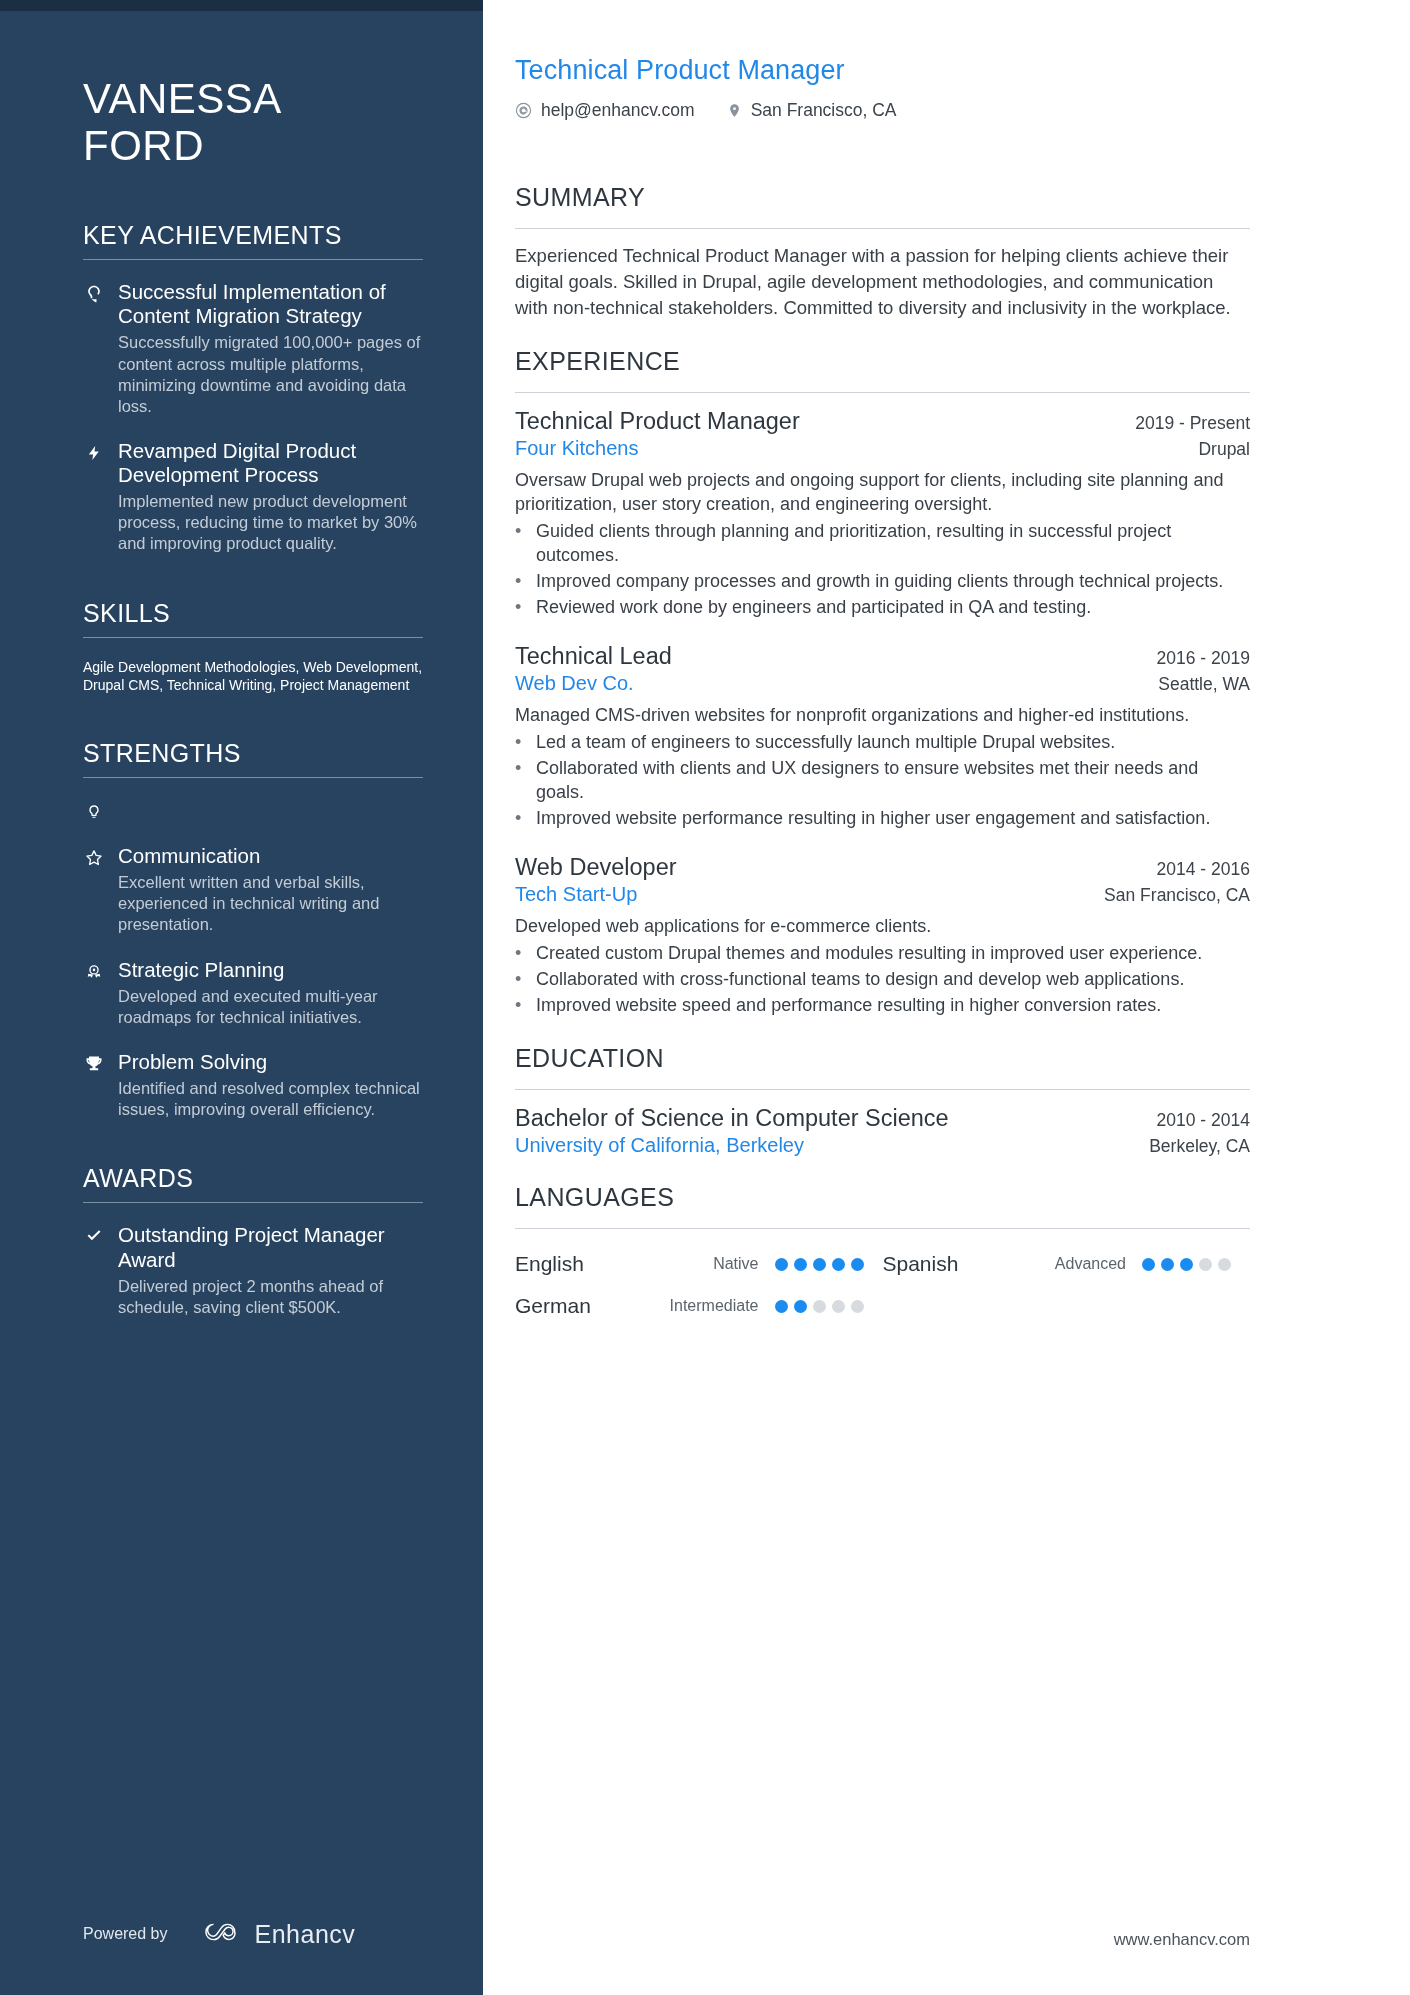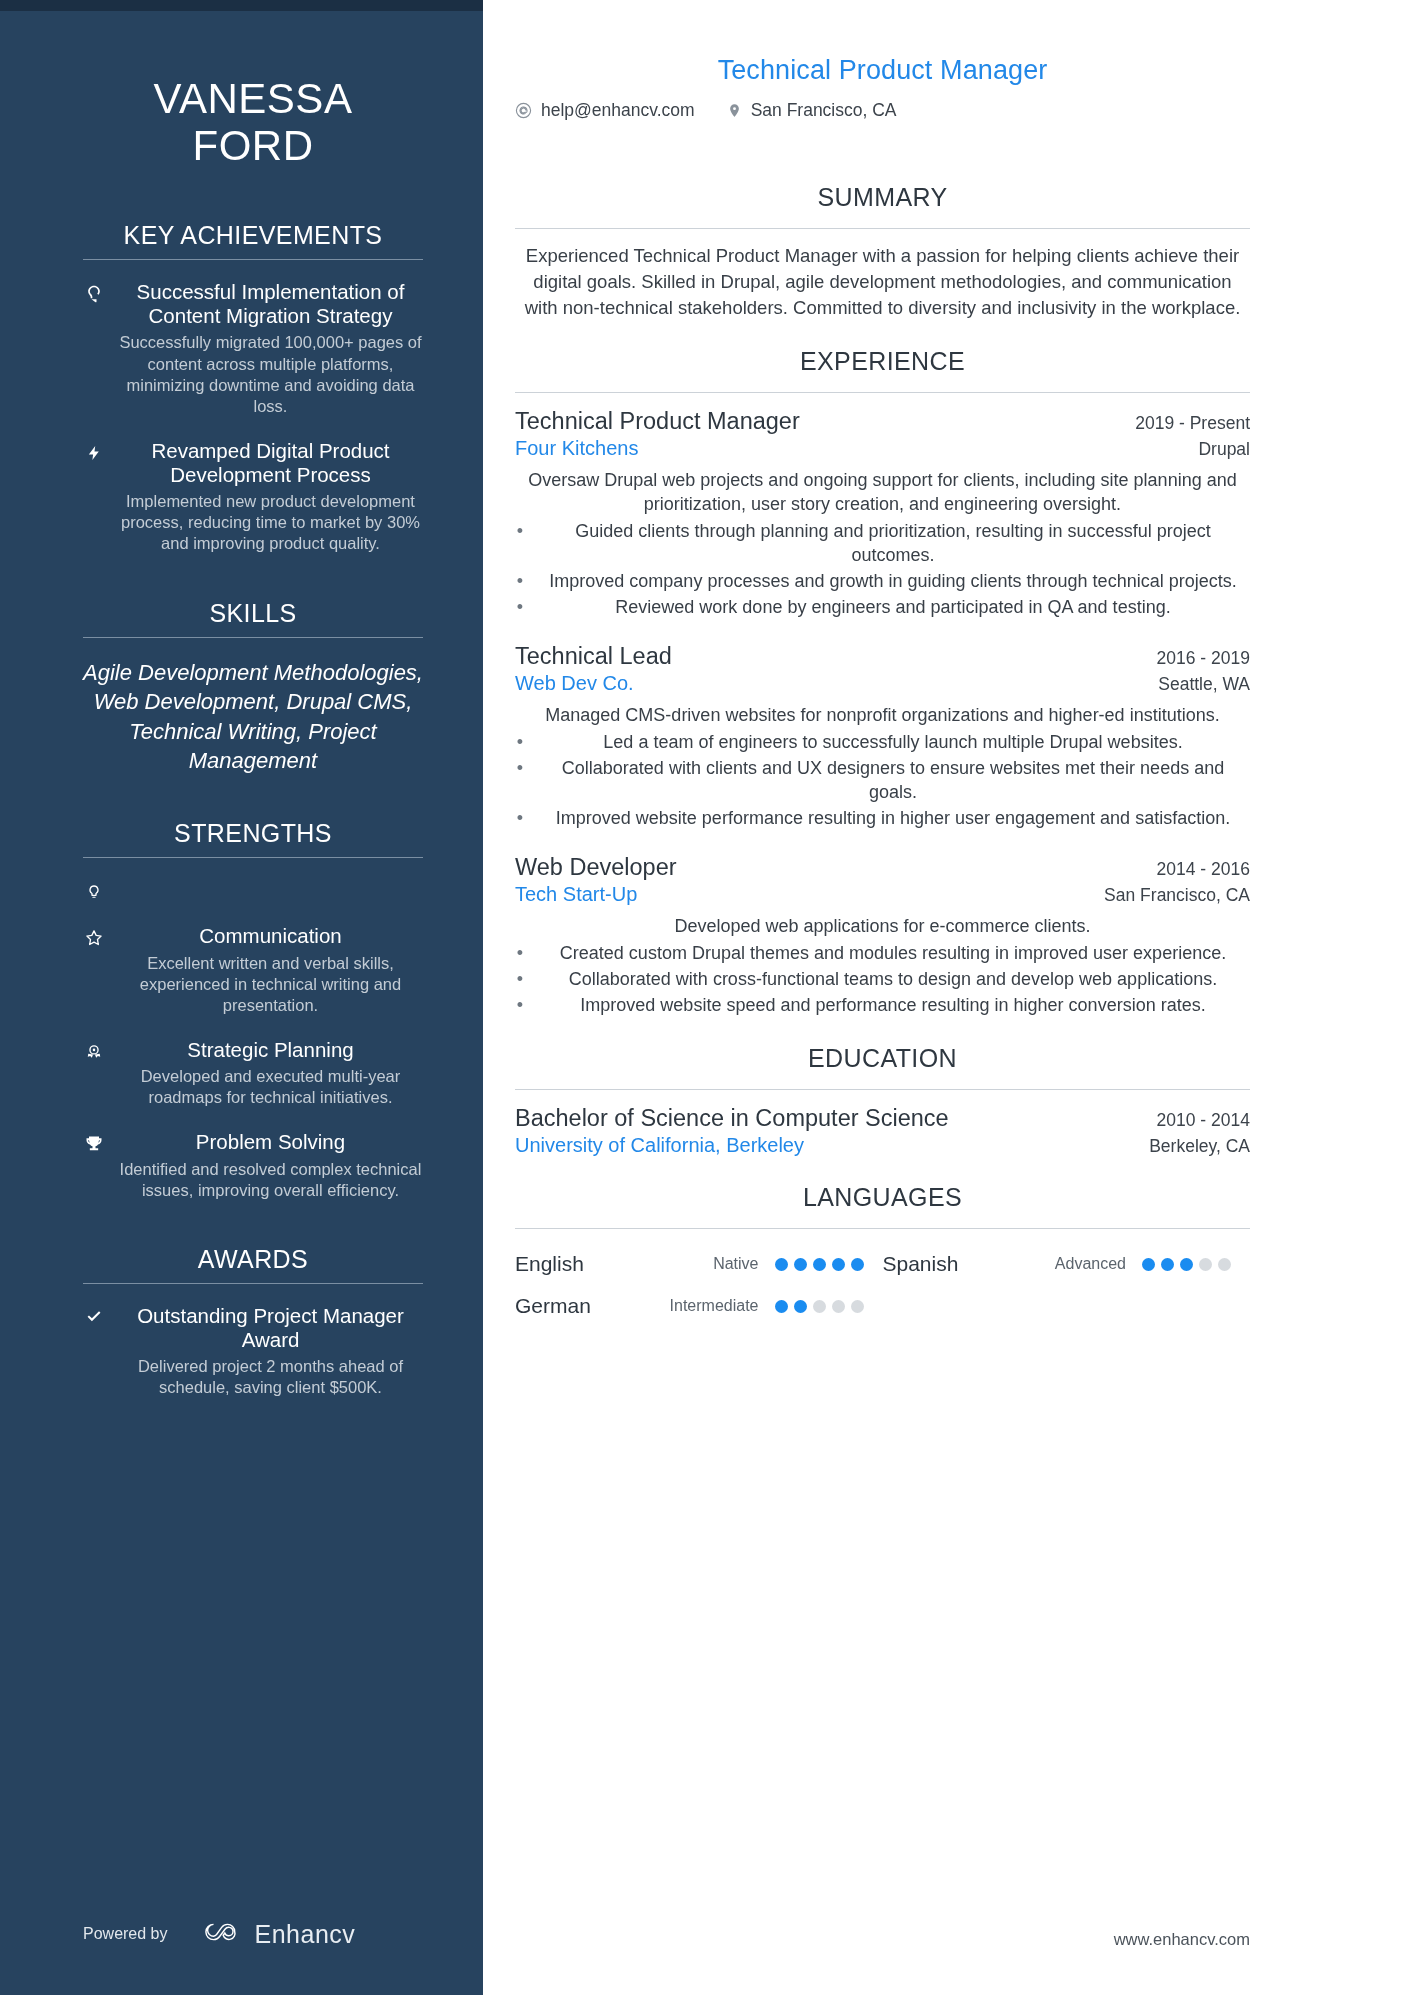--- a/index.html
+++ b/index.html
@@ -9,21 +9,20 @@
     font-family: "Liberation Sans", sans-serif;
     background: #ffffff;
   }
   .page {
     position: relative;
     width: 1297px;
     height: 1995px;
     display: flex;
     background: #ffffff;
     overflow: hidden;
-    text-align: center;
   }
 
   
   .sidebar {
     width: 483px;
     flex: 0 0 483px;
     background: #27435f;
     color: #ffffff;
     padding: 55px 60px 0 83px;
     position: relative;
@@ -76,24 +75,23 @@
     color: #ffffff;
     font-weight: 400;
     margin-bottom: 4px;
   }
   .side-desc {
     font-size: 16.5px;
     line-height: 1.28;
     color: #c3ccd5;
   }
   .skills-text {
-    font-size: 22px;
+    font-size: 14px;
     line-height: 1.34;
     color: #ffffff;
-    font-style: italic;
   }
 
   .powered {
     position: absolute;
     left: 83px;
     bottom: 46px;
     display: flex;
     align-items: center;
     gap: 32px;
   }

